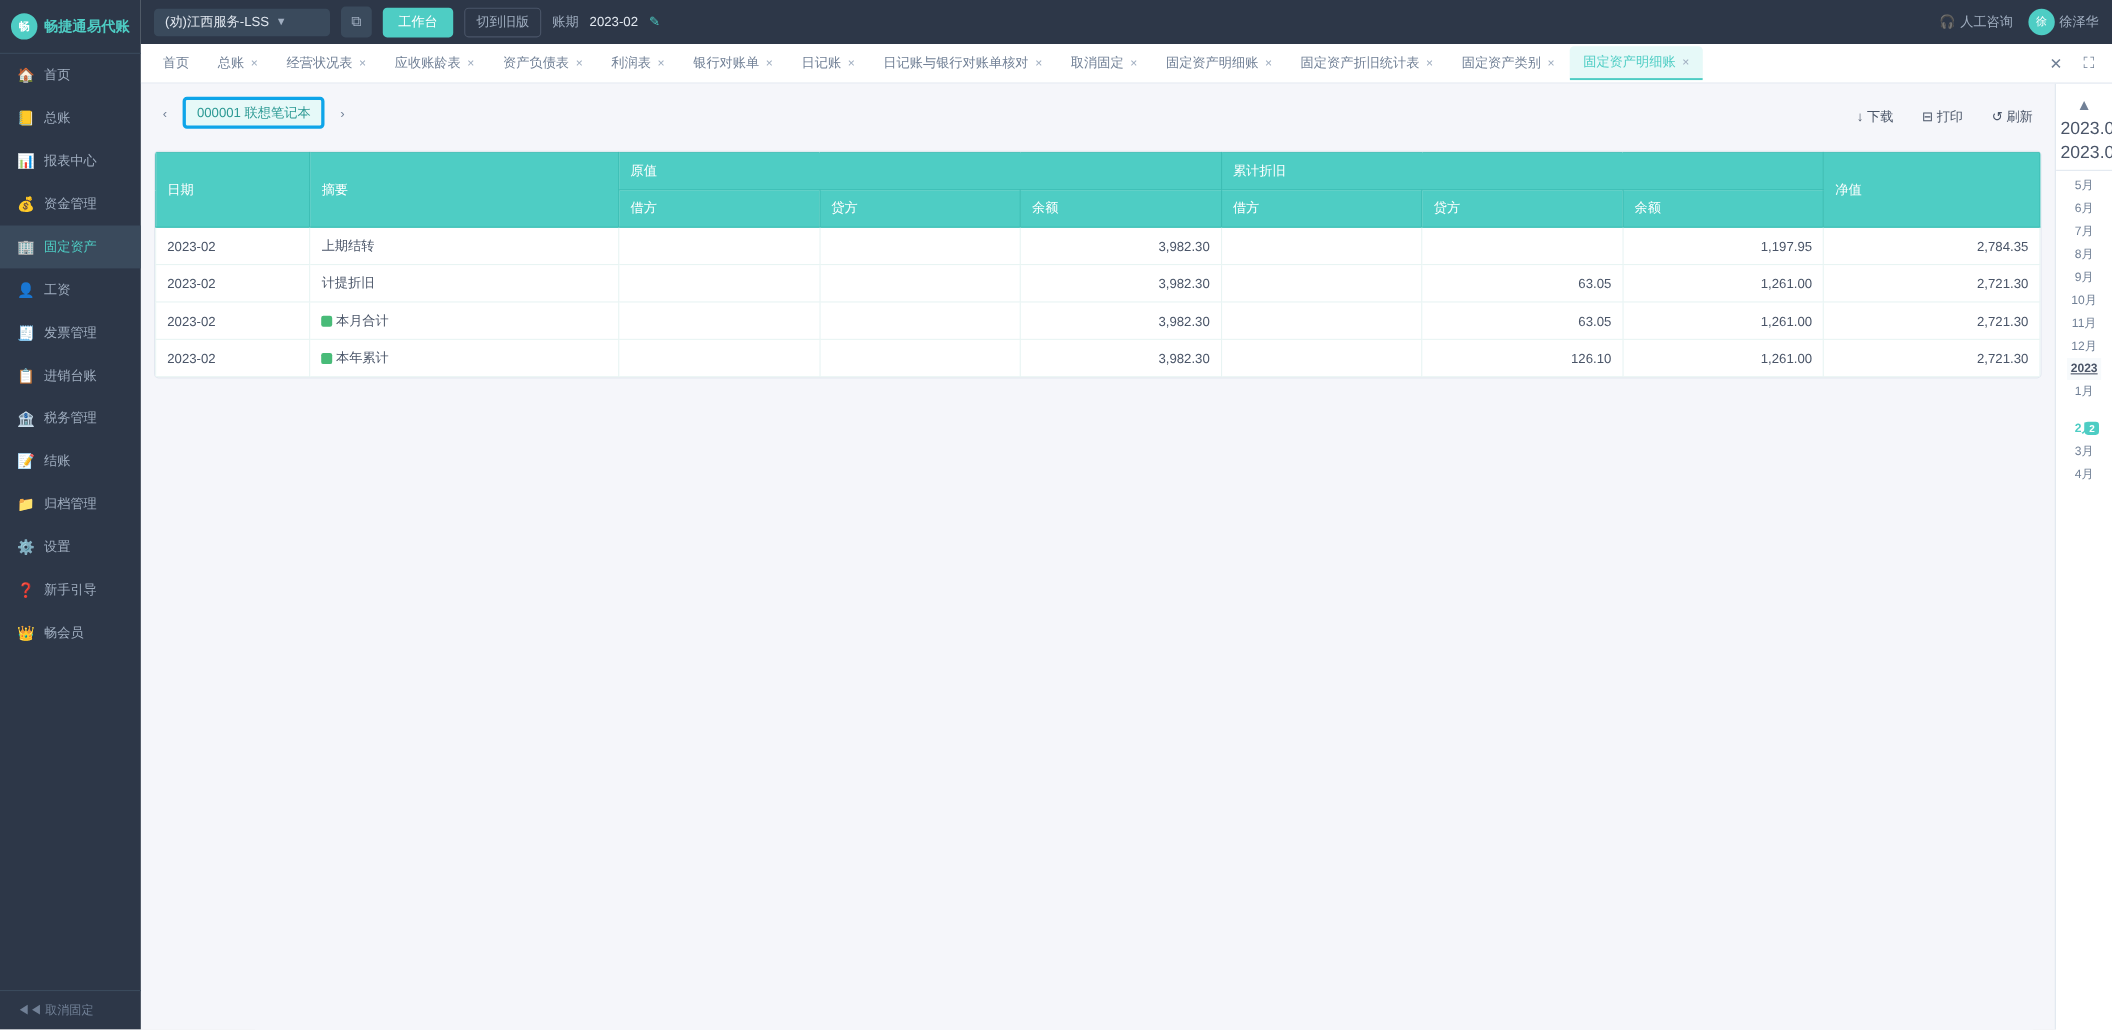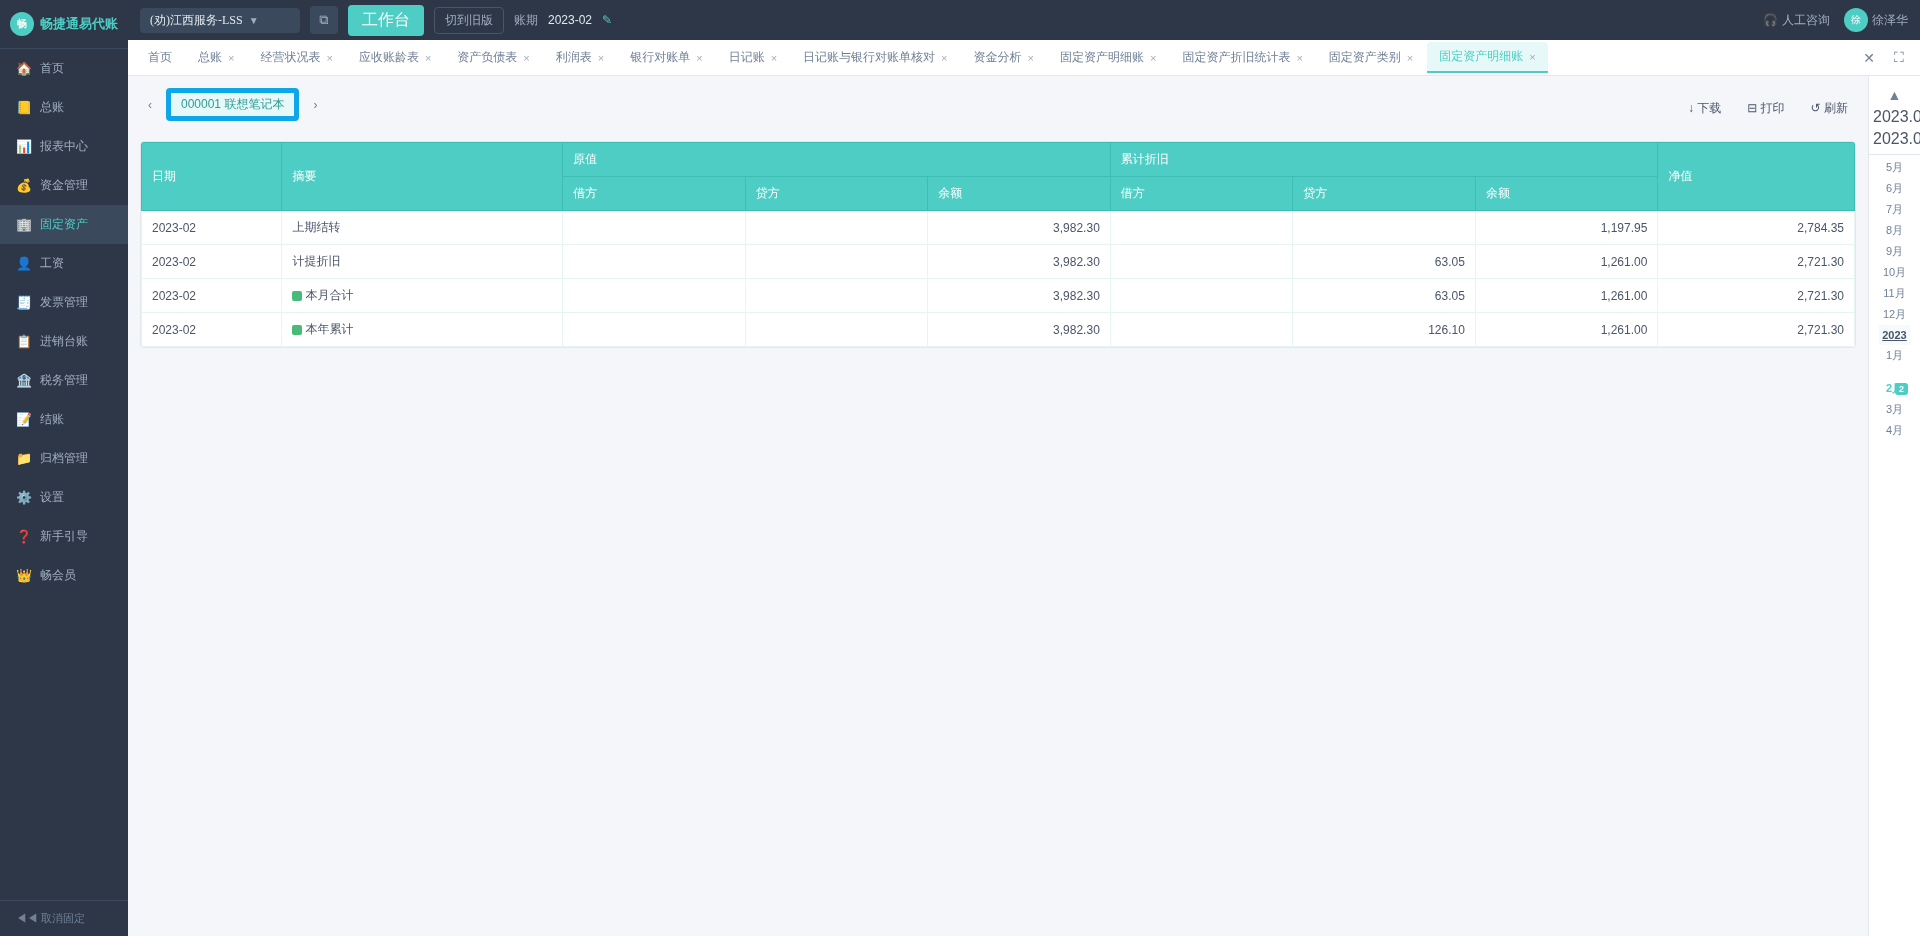--- a/index.html
+++ b/index.html
@@ -13,24 +13,24 @@
     .sidebar-item { display: flex; align-items: center; gap: 8px; padding: 11px 16px; color: #a0aec0; cursor: pointer; font-size: 12px; }
     .sidebar-item.active { background: #3a4a5c; color: #4ecdc4; }
     .sidebar-item-icon { width: 16px; height: 16px; display: flex; align-items: center; justify-content: center; font-size: 13px; flex-shrink: 0; }
     .sidebar-footer { padding: 10px 16px; color: #718096; font-size: 11px; cursor: pointer; display: flex; align-items: center; gap: 4px; border-top: 1px solid #3a4a5c; }
 
     
     .main-area { flex: 1; display: flex; flex-direction: column; height: 936px; overflow: hidden; }
 
     
     .topbar { height: 40px; background: #2d3748; display: flex; align-items: center; padding: 0 12px; gap: 10px; flex-shrink: 0; }
-    .company-selector { display: flex; align-items: center; gap: 6px; background: #3a4a5c; border-radius: 4px; padding: 4px 10px; color: #e2e8f0; font-size: 12px; cursor: pointer; min-width: 160px; font-family: Liberation Serif, serif; }
+    .company-selector { display: flex; align-items: center; gap: 6px; background: #3a4a5c; border-radius: 4px; padding: 4px 10px; color: #e2e8f0; font-size: 12px; cursor: pointer; min-width: 160px; }
     .company-selector .chevron { color: #a0aec0; font-size: 10px; }
     .copy-icon-btn { width: 28px; height: 28px; background: #3a4a5c; border-radius: 4px; display: flex; align-items: center; justify-content: center; color: #a0aec0; cursor: pointer; font-size: 13px; }
-    .workbench-btn { background: #4ecdc4; color: white; border: none; border-radius: 4px; padding: 5px 14px; font-size: 16px; cursor: pointer; font-family: inherit; }
+    .workbench-btn { background: #4ecdc4; color: white; border: none; border-radius: 4px; padding: 5px 14px; font-size: 12px; cursor: pointer; font-family: inherit; }
     .switch-old-btn { background: transparent; color: #a0aec0; border: 1px solid #4a5568; border-radius: 4px; padding: 4px 10px; font-size: 12px; cursor: pointer; font-family: inherit; }
     .period-label { color: #a0aec0; font-size: 12px; }
     .period-value { color: #e2e8f0; font-size: 12px; }
     .edit-icon { color: #4ecdc4; font-size: 12px; cursor: pointer; }
     .topbar-right { margin-left: auto; display: flex; align-items: center; gap: 14px; color: #a0aec0; font-size: 12px; }
     .user-service { display: flex; align-items: center; gap: 4px; cursor: pointer; }
     .user-name { display: flex; align-items: center; gap: 4px; cursor: pointer; }
     .avatar { width: 24px; height: 24px; background: #4ecdc4; border-radius: 50%; display: flex; align-items: center; justify-content: center; color: white; font-size: 10px; }
 
     
@@ -43,21 +43,21 @@
     .tab-bar-actions { margin-left: auto; display: flex; align-items: center; gap: 4px; flex-shrink: 0; }
     .tab-bar-btn { width: 26px; height: 26px; display: flex; align-items: center; justify-content: center; color: #718096; cursor: pointer; font-size: 14px; border-radius: 3px; }
 
     
     .content-area { flex: 1; display: flex; overflow: hidden; }
 
     
     .page-content { flex: 1; padding: 8px 12px; overflow-y: auto; background: #f5f6fa; }
     .breadcrumb-bar { display: flex; align-items: center; gap: 6px; margin-bottom: 8px; padding: 4px 0; }
     .breadcrumb-nav-btn { width: 20px; height: 20px; display: flex; align-items: center; justify-content: center; color: #718096; cursor: pointer; font-size: 12px; border-radius: 3px; }
-    .breadcrumb-tag { background: #e6f9f8; color: #2d9a94; border: 5px solid #0ea5e9; border-radius: 4px; padding: 3px 10px; font-size: 12px; display: flex; align-items: center; gap: 4px; }
+    .breadcrumb-tag { background: #e6f9f8; color: #2d9a94; border: 3px solid #0ea5e9; border-radius: 4px; padding: 3px 10px; font-size: 12px; display: flex; align-items: center; gap: 4px; }
     .page-actions { display: flex; align-items: center; gap: 10px; margin-left: auto; }
     .action-btn { display: flex; align-items: flex-start; gap: 4px; color: #4a5568; font-size: 12px; cursor: pointer; padding: 4px 8px; border-radius: 4px; }
 
     
     .table-wrapper { background: white; border-radius: 4px; overflow: hidden; border: 1px solid #e2e8f0; }
     table { width: 100%; border-collapse: collapse; font-size: 12px; }
     thead tr th { background: #4ecdc4; color: white; padding: 8px 10px; text-align: left; border: 1px solid #3dbdb4; font-weight: normal; }
     thead tr.sub-header th { background: #4ecdc4; color: white; }
     tbody tr td { padding: 8px 10px; border: 1px solid #e8f4f3; text-align: center; color: #4a5568; }
     .td-left { text-align: left; }
@@ -207,21 +207,21 @@
     </div>
     <div class="tab-item">
       <span>日记账</span>
       <span class="tab-close">×</span>
     </div>
     <div class="tab-item">
       <span>日记账与银行对账单核对</span>
       <span class="tab-close">×</span>
     </div>
     <div class="tab-item">
-      <span>资金分析</span>
+      <span>取消固定</span>
       <span class="tab-close">×</span>
     </div>
     <div class="tab-item">
       <span>固定资产明细账</span>
       <span class="tab-close">×</span>
     </div>
     <div class="tab-item">
       <span>固定资产折旧统计表</span>
       <span class="tab-close">×</span>
     </div>

